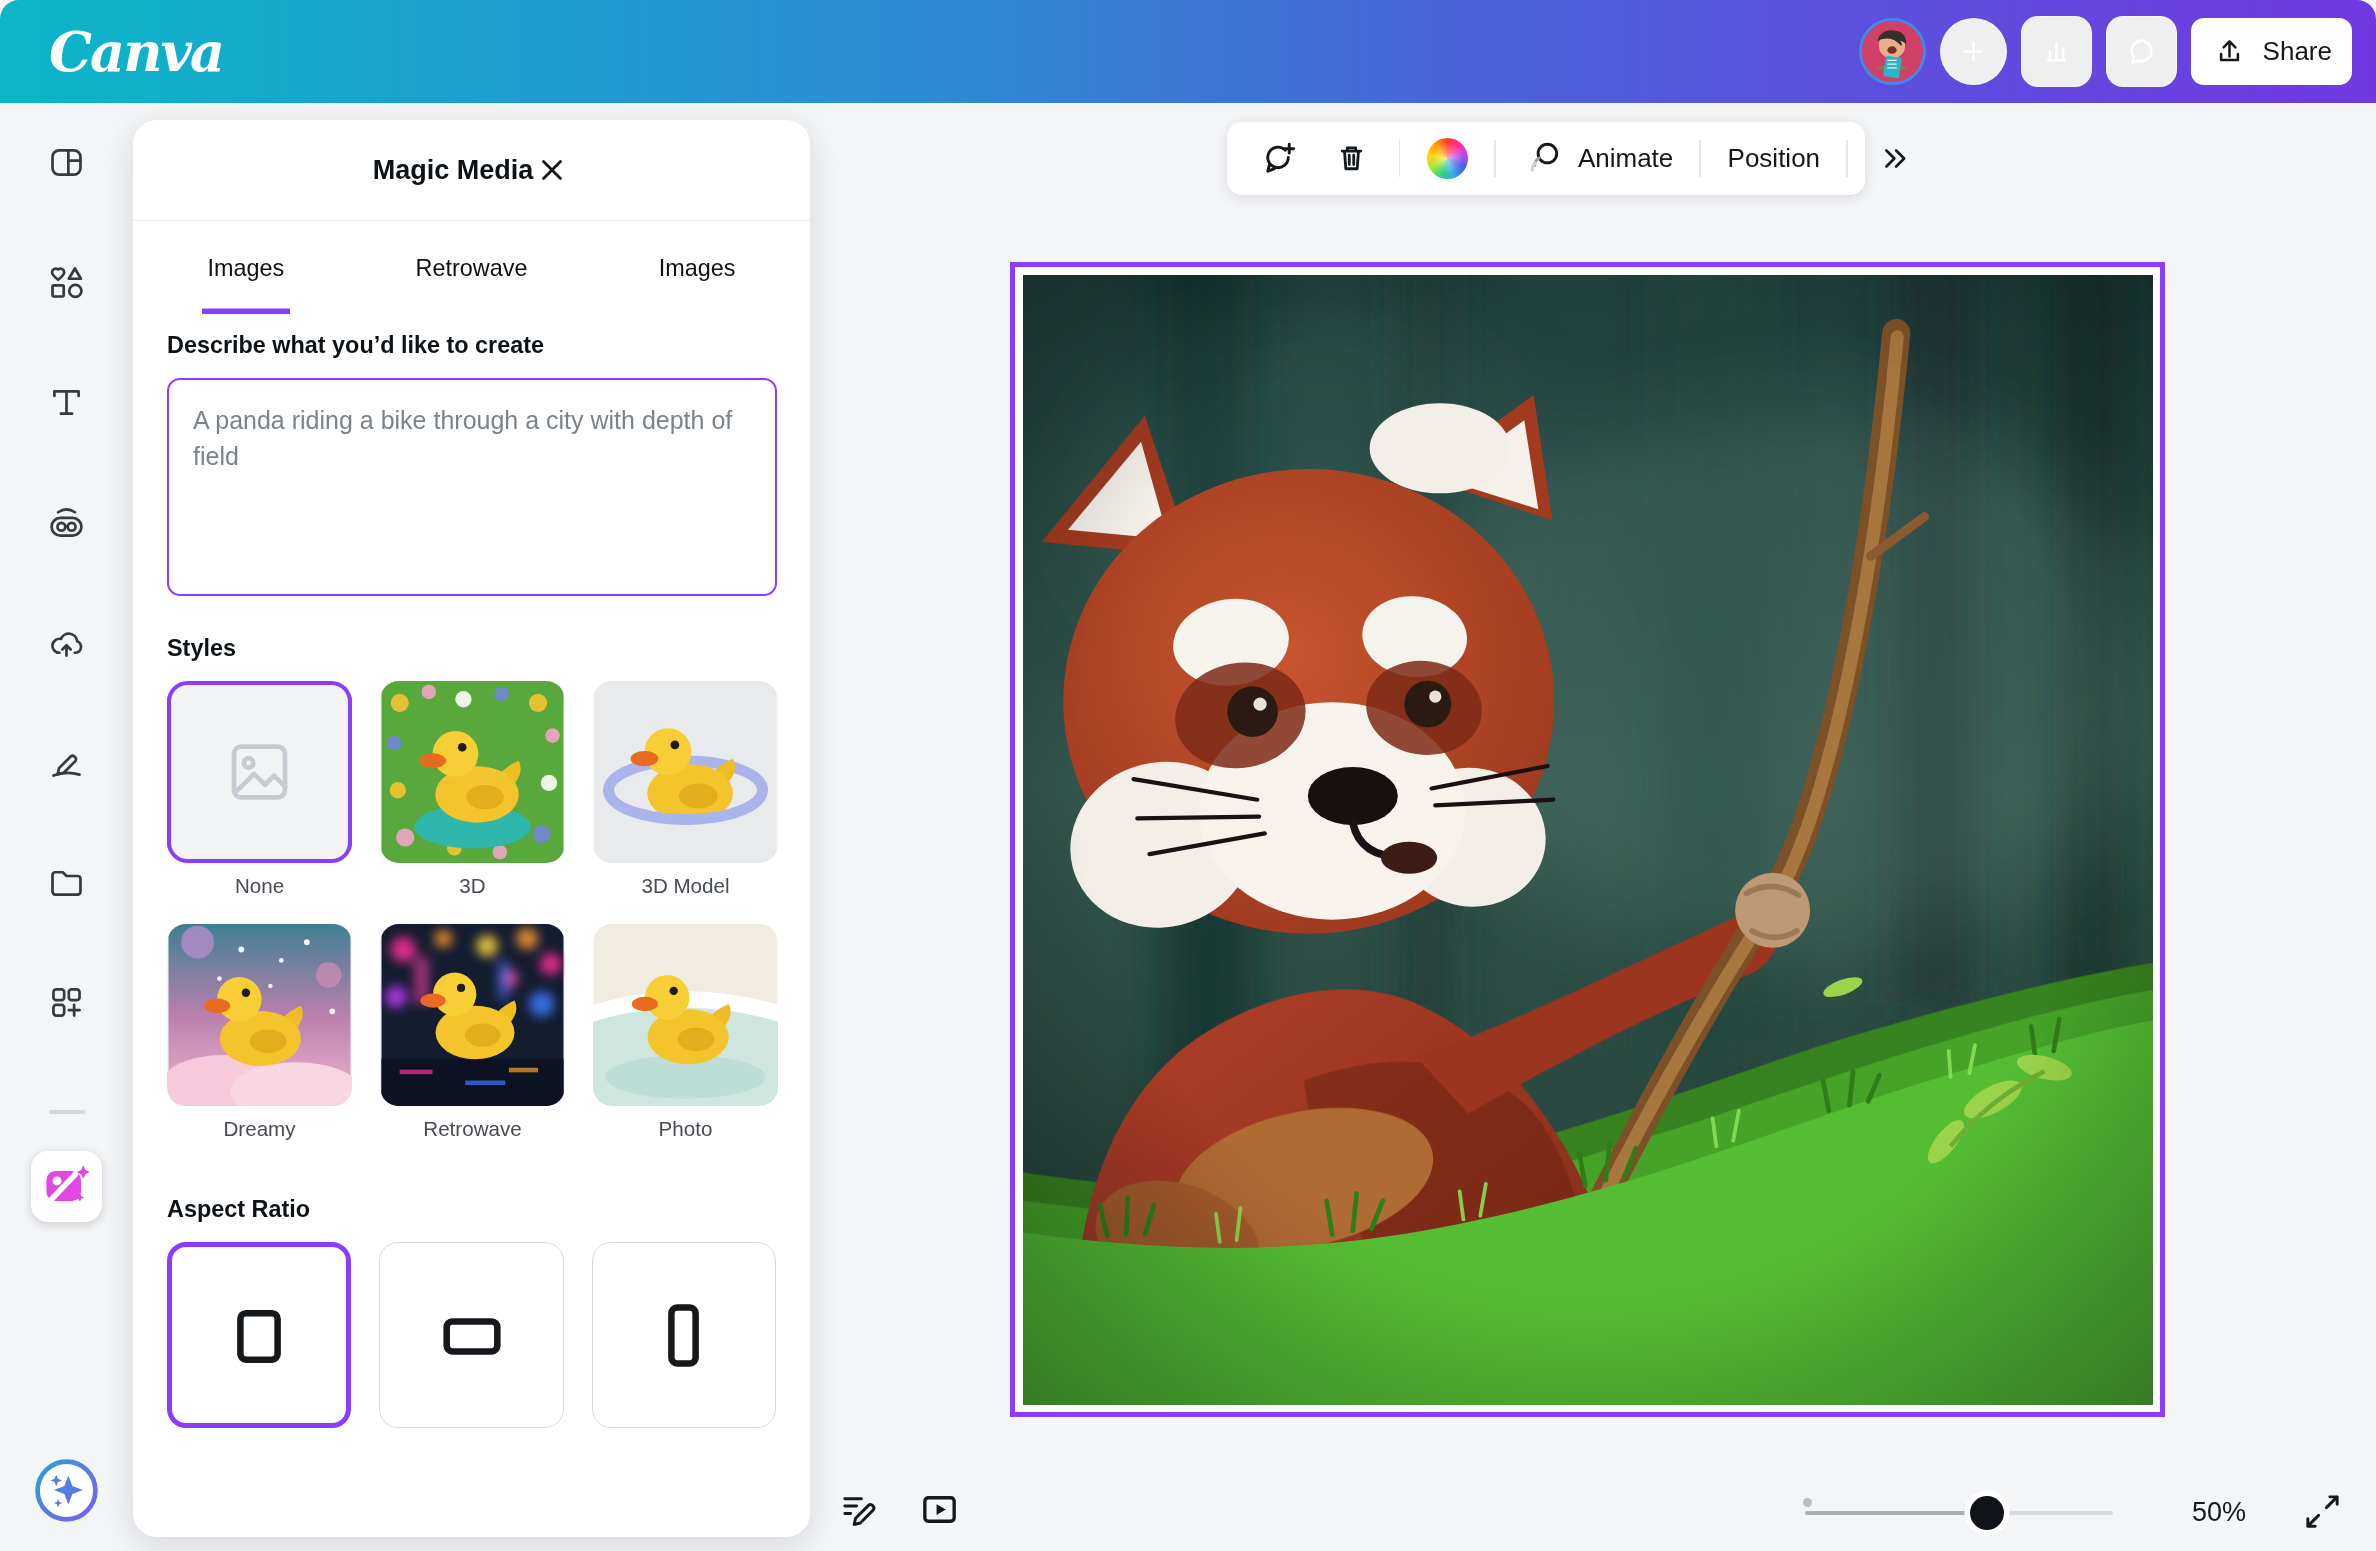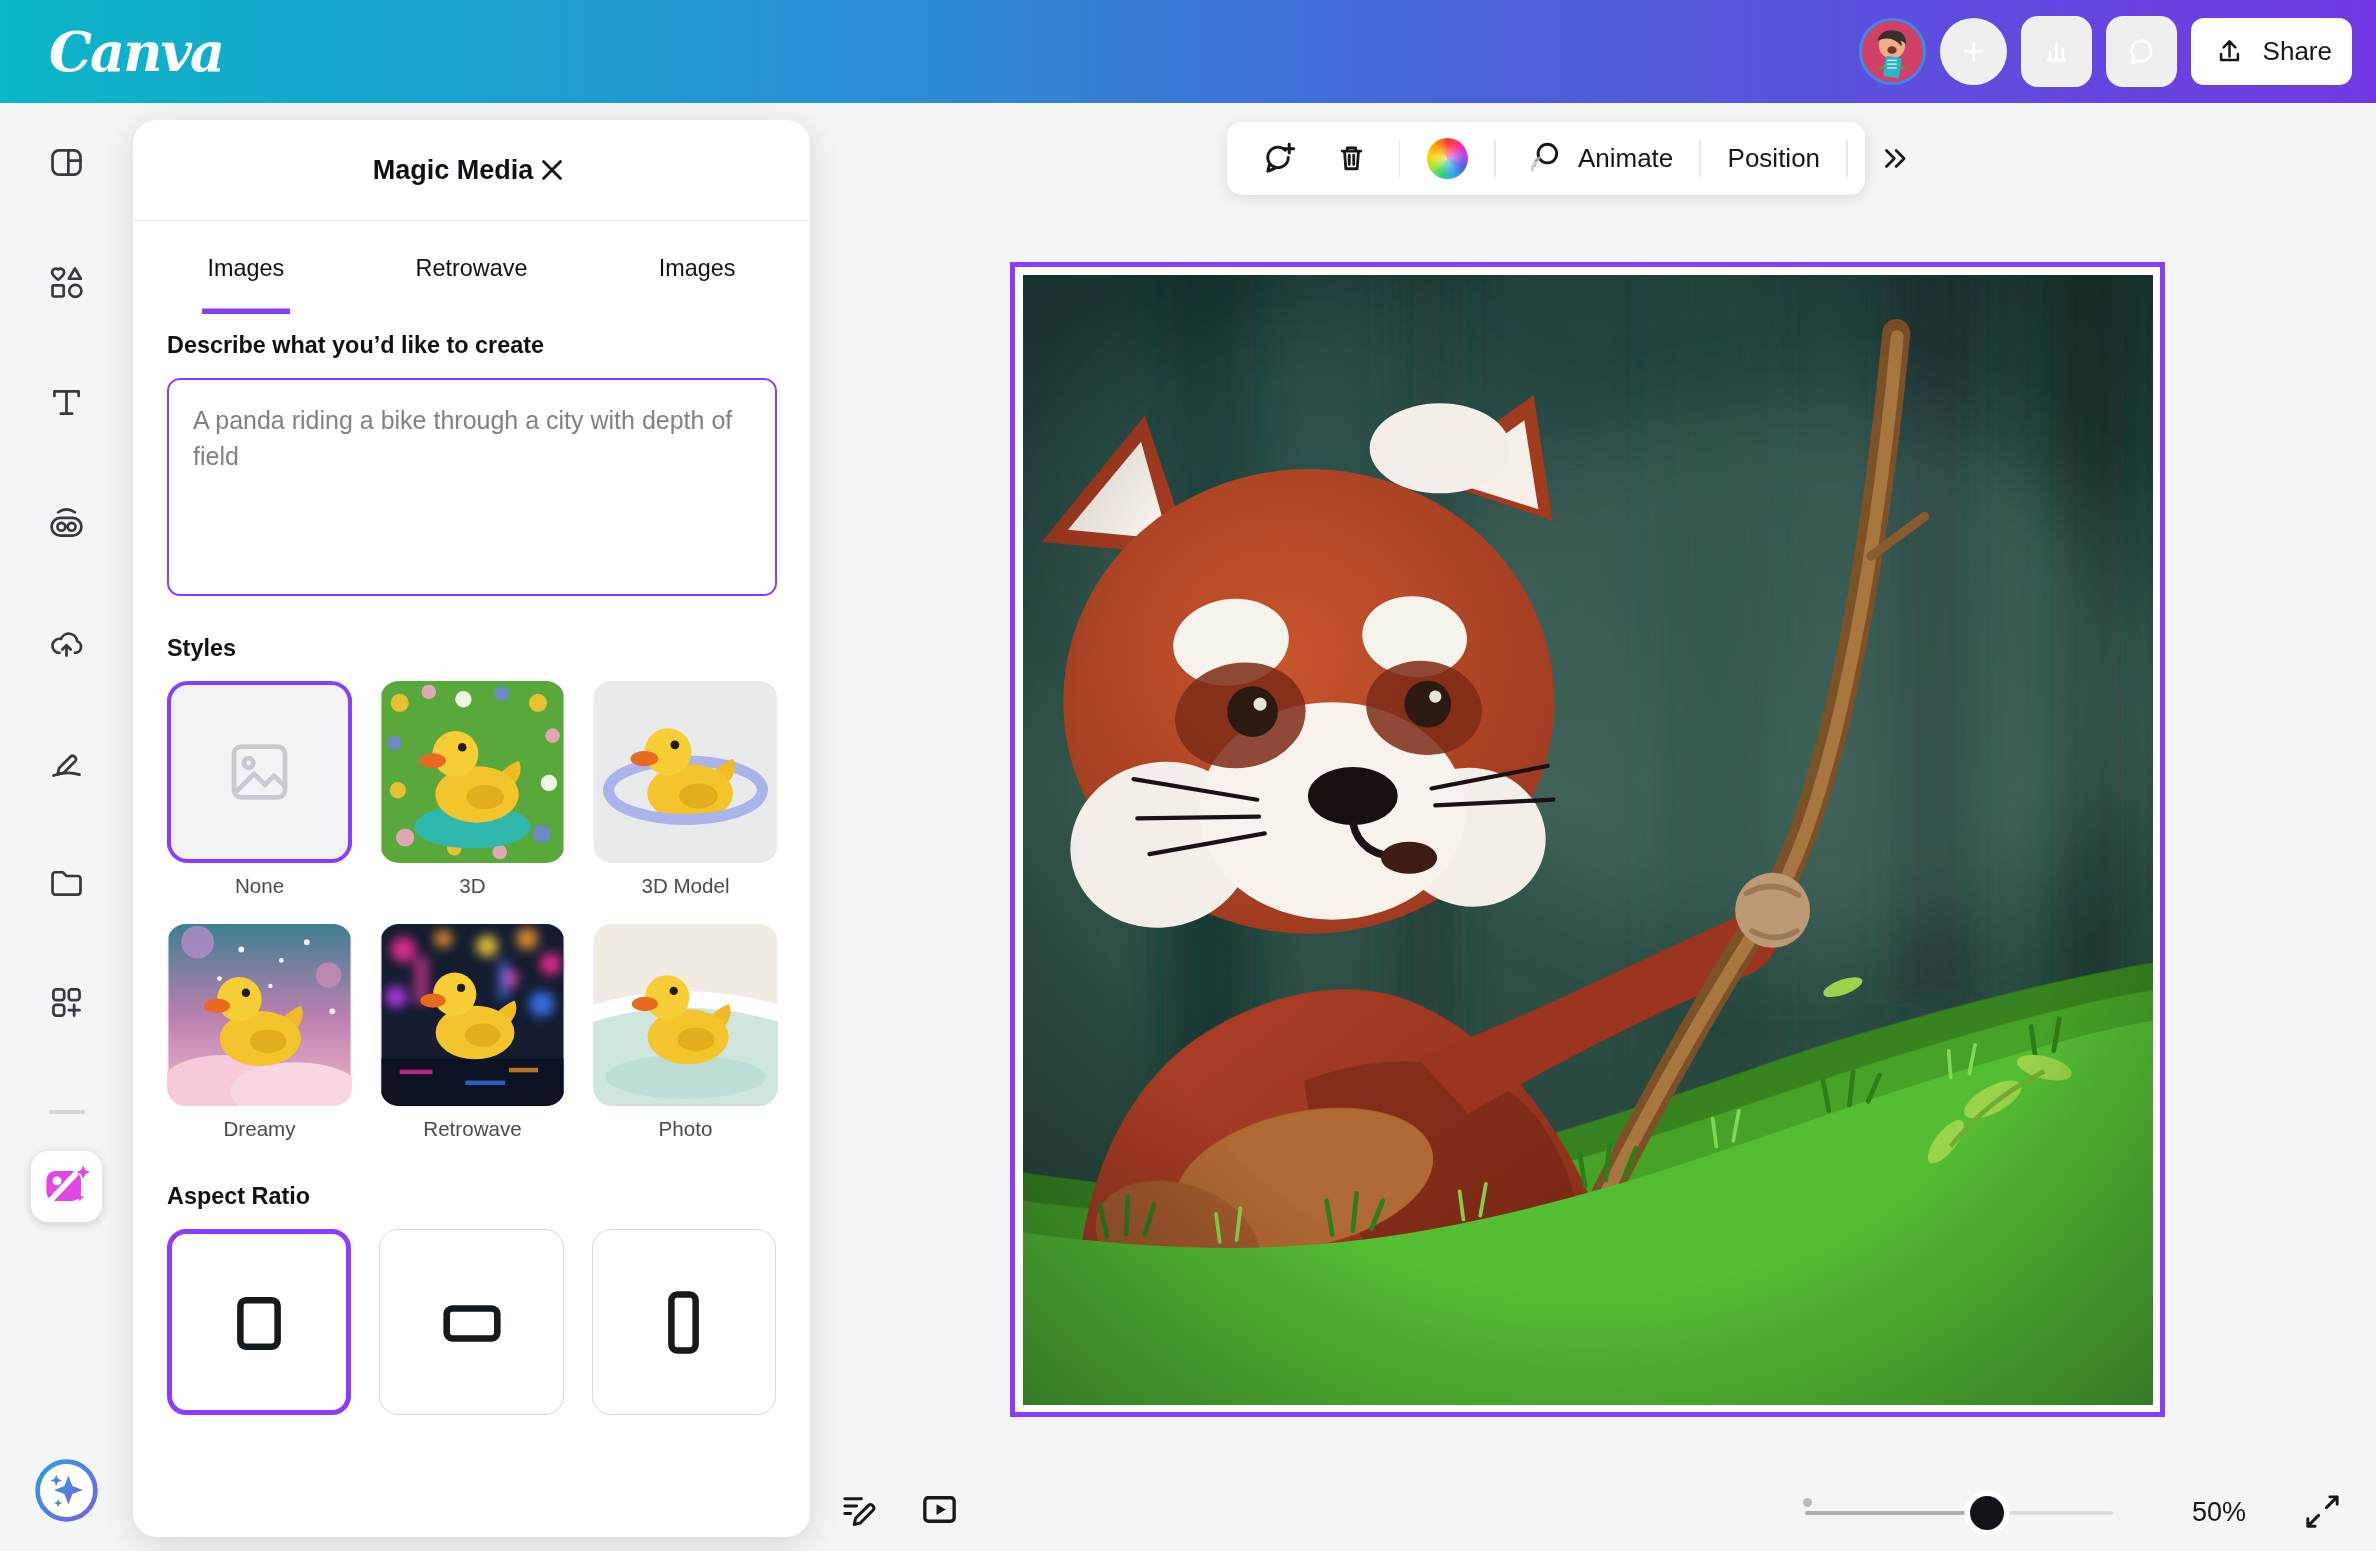--- a/index.html
+++ b/index.html
@@ -2,20 +2,21 @@
 <html style="font-size:15px"><head>
 <meta charset="utf-8">
 <style>
   * { box-sizing: border-box; margin: 0; padding: 0; }
   html,body { margin:0; background:#f4f5f7; }
   .app {
     position: relative; width: 2376px; height: 1552px; overflow: hidden;
     background: #f4f5f7;
     font-family: "Liberation Sans", sans-serif;
     color: #0d1216;
+    border-radius: 19px;
   }
   
   .topbar {
     position: absolute; left:0; top:0; width:2376px; height:103px;
     background: linear-gradient(90deg,#0bb6c8 0%, #2b8dd4 38%, #4a63d9 62%, #7138e2 100%);
     display:flex; align-items:center; justify-content:space-between;
     padding: 0 24px 0 49px;
   }
   .logo {
     font-family:"DejaVu Serif", serif; font-style: italic; font-weight:700;
@@ -419,21 +420,21 @@
               <path d="M-6 46 Q50 28 106 46 L106 100 L-6 100 Z" fill="#ffffff"></path>
               <path d="M-2 54 Q50 38 102 54 L102 100 L-2 100 Z" fill="#cfe6df"></path>
               <ellipse cx="50" cy="84" rx="44" ry="12" fill="#bcded6"></ellipse>
               <use href="#duck" x="14" y="13" width="72" height="72"></use>
             </svg>
           </div>
           <div class="style-caption">Photo</div>
         </div>
       </div>
 
-      <div class="section-label" style="margin-top:42px;">Aspect Ratio</div>
+      <div class="section-label" style="margin-top:55px;">Aspect Ratio</div>
       <div class="aspect-row">
         <button class="aspect-btn selected">
           <svg width="56" height="67" viewBox="0 0 60 72">
             <rect x="10" y="12" width="40" height="50" rx="6" fill="none" stroke="#16191c" stroke-width="7"></rect>
           </svg>
         </button>
         <button class="aspect-btn">
           <svg width="66" height="45" viewBox="0 0 70 48">
             <rect x="8" y="9" width="54" height="32" rx="6" fill="none" stroke="#16191c" stroke-width="7"></rect>
           </svg>

